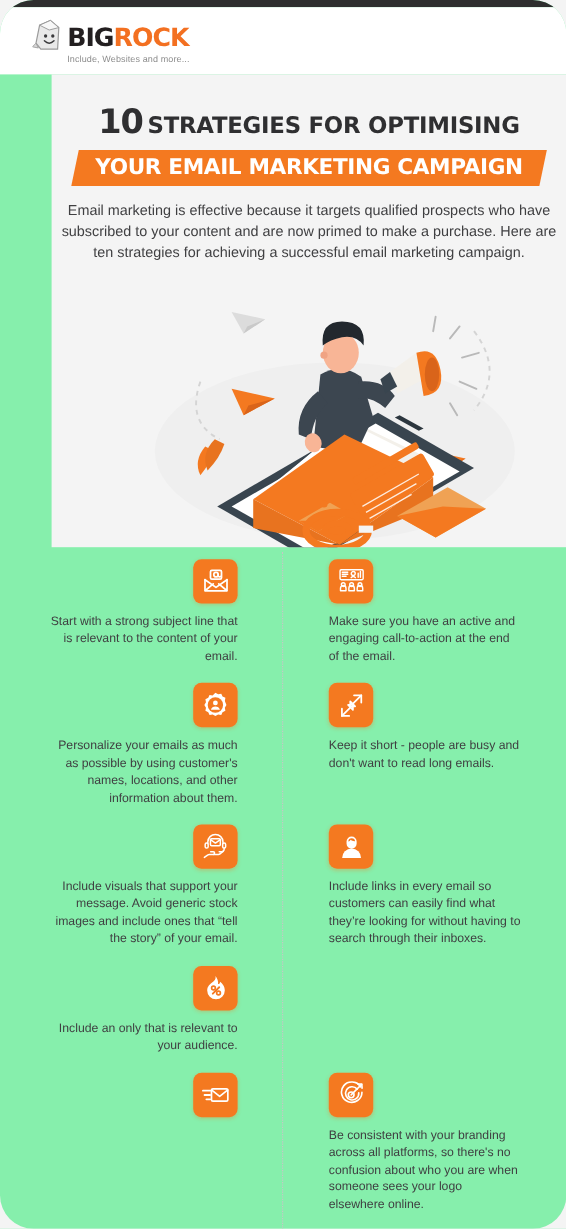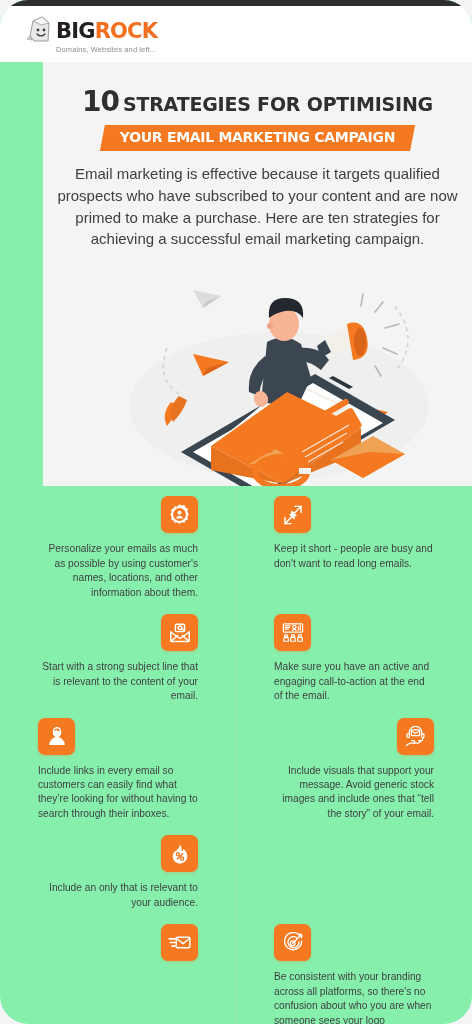--- a/index.html
+++ b/index.html
@@ -99,33 +99,33 @@
   .banner-wrap {
     display: flex;
     justify-content: center;
     margin-top: 9px;
   }
   .banner {
     background: #f47920;
     color: #ffffff;
     font-family: "DejaVu Sans", sans-serif;
     font-weight: bold;
-    font-size: 14px;
+    font-size: 18px;
     letter-spacing: -0.3px;
     padding: 5px 20px 6px 20px;
     white-space: nowrap;
     clip-path: polygon(1.6% 0, 100% 0, 98.4% 100%, 0 100%);
     line-height: 1.08;
   }
 
   .intro {
     margin: 12px auto 0 auto;
     width: 420px;
     text-align: center;
-    font-size: 15px;
+    font-size: 12px;
     line-height: 1.45;
     color: #3f3f41;
   }
 
   
   .illustration {
     position: relative;
     width: 472px;
     height: 230px;
     margin-top: 6px;
@@ -201,21 +201,21 @@
           <path d="M7 26 L3 21 L6 6 L15 2 L22 8 L21 26 Z" fill="#e9e9e9" stroke="#9a9a9a" stroke-width="1"></path>
           <path d="M6 6 L15 2 L22 8 L14 10 Z" fill="#f7f7f7" stroke="#9a9a9a" stroke-width="0.8"></path>
           <circle cx="11" cy="15" r="1.4" fill="#3a3a3c"></circle>
           <circle cx="17" cy="15" r="1.4" fill="#3a3a3c"></circle>
           <path d="M10 19 Q14 23 18 19" fill="none" stroke="#3a3a3c" stroke-width="1.2" stroke-linecap="round"></path>
           <path d="M3 21 L0 24 L5 25 Z" fill="#d8d8d8" stroke="#9a9a9a" stroke-width="0.7"></path>
         </svg>
       </span>
       <span class="logo-wordmark"><span class="logo-big">BIG</span><span class="logo-rock">ROCK</span></span>
     </div>
-    <div class="logo-tagline">Domains, Websites and left...</div>
+    <div class="logo-tagline">Include, Websites and more...</div>
   </header>
 
   <section class="hero">
 
     <h1 class="headline">
       <span class="num">10</span><span class="rest">STRATEGIES FOR OPTIMISING</span>
     </h1>
 
     <div class="banner-wrap">
       <div class="banner">YOUR EMAIL MARKETING CAMPAIGN</div>
@@ -301,47 +301,20 @@
           <ellipse cx="0" cy="0" rx="26" ry="15" fill="none" stroke="#f47920" stroke-width="6"></ellipse>
           <ellipse cx="0" cy="0" rx="10" ry="6" fill="none" stroke="#f47920" stroke-width="5"></ellipse>
           <rect x="18" y="-4" width="12" height="6" fill="#f4f4f4"></rect>
         </g>
       </svg>
     </div>
   </section>
 
   <section class="tips">
     <div class="divider"></div>
-
-    <div class="tip-row">
-      <div class="tip left">
-        <span class="icon-box">
-          <svg width="23" height="23" viewBox="0 0 24 24">
-            <path fill="#ffffff" d="M12 1.3l2.4 1.4 2.7-.5 1.1 2.5 2.5 1.1-.5 2.7L21.6 12l-1.4 2.4.5 2.7-2.5 1.1-1.1 2.5-2.7-.5L12 21.6l-2.4-1.4-2.7.5-1.1-2.5-2.5-1.1.5-2.7L2.4 12l1.4-2.4-.5-2.7 2.5-1.1 1.1-2.5 2.7.5z"></path>
-            <circle cx="12" cy="12" r="6.7" fill="#f47920"></circle>
-            <circle cx="12" cy="10.2" r="2.1" fill="#ffffff"></circle>
-            <path d="M8.1 16.1a4.1 4.1 0 0 1 7.8 0z" fill="#ffffff"></path>
-          </svg>
-        </span>
-        <p class="tip-text">Personalize your emails as much as possible by using customer's names, locations, and other information about them.</p>
-      </div>
-      <div class="tip right">
-        <span class="icon-box">
-          <svg width="22" height="22" viewBox="0 0 24 24" fill="none" stroke="#ffffff" stroke-width="1.6" stroke-linecap="round" stroke-linejoin="round">
-            <path d="M14.2 2.6h6.6v6.6"></path>
-            <path d="M20.8 2.6 L13 10.4"></path>
-            <path d="M13 10.4 L10.8 8.2 L10.8 12.6 L15.2 12.6 Z" fill="none"></path>
-            <path d="M9.8 21.4H3.2v-6.6"></path>
-            <path d="M3.2 21.4 L11 13.6"></path>
-            <path d="M11 13.6 L13.2 15.8 L13.2 11.4 L8.8 11.4 Z" fill="none"></path>
-          </svg>
-        </span>
-        <p class="tip-text">Keep it short - people are busy and don't want to read long emails.</p>
-      </div>
-    </div>
 
     <div class="tip-row">
       <div class="tip left">
         <span class="icon-box">
           <svg width="22" height="22" viewBox="0 0 24 24" fill="none" stroke="#ffffff" stroke-width="1.6" stroke-linecap="round" stroke-linejoin="round">
             <rect x="7" y="2.5" width="10" height="8" rx="1.2"></rect>
             <circle cx="12" cy="6.4" r="2"></circle>
             <path d="M14 6.4v1.1a1.3 1.3 0 0 0 2.2.6"></path>
             <path d="M2 11 L12 18 L22 11"></path>
             <path d="M2 11 v9 a1.2 1.2 0 0 0 1.2 1.2 h17.6 A1.2 1.2 0 0 0 22 20 v-9"></path>
@@ -367,45 +340,72 @@
               <circle cx="19.6" cy="15.4" r="1.7"></circle>
               <path d="M17.1 21v-2.2a2.5 2.5 0 0 1 5 0V21z"></path>
             </g>
           </svg>
         </span>
         <p class="tip-text">Make sure you have an active and engaging call-to-action at the end of the email.</p>
       </div>
     </div>
 
     <div class="tip-row">
+      <div class="tip left">
+        <span class="icon-box">
+          <svg width="23" height="23" viewBox="0 0 24 24">
+            <path fill="#ffffff" d="M12 1.3l2.4 1.4 2.7-.5 1.1 2.5 2.5 1.1-.5 2.7L21.6 12l-1.4 2.4.5 2.7-2.5 1.1-1.1 2.5-2.7-.5L12 21.6l-2.4-1.4-2.7.5-1.1-2.5-2.5-1.1.5-2.7L2.4 12l1.4-2.4-.5-2.7 2.5-1.1 1.1-2.5 2.7.5z"></path>
+            <circle cx="12" cy="12" r="6.7" fill="#f47920"></circle>
+            <circle cx="12" cy="10.2" r="2.1" fill="#ffffff"></circle>
+            <path d="M8.1 16.1a4.1 4.1 0 0 1 7.8 0z" fill="#ffffff"></path>
+          </svg>
+        </span>
+        <p class="tip-text">Personalize your emails as much as possible by using customer's names, locations, and other information about them.</p>
+      </div>
       <div class="tip right">
         <span class="icon-box">
-          <svg width="22" height="22" viewBox="0 0 24 24">
-            <path fill="#ffffff" d="M12 2.2a4.6 4.6 0 0 1 4.6 4.6v1.9a4.6 4.6 0 0 1-9.2 0V6.8A4.6 4.6 0 0 1 12 2.2z"></path>
-            <path fill="#f47920" d="M12 3.9c2 0 3 1 3.2 2.6-1.6.2-3.2-.4-4.2-1.3-.3.9-1 1.4-2 1.6.1-1.8 1.2-2.9 3-2.9z"></path>
-            <path fill="#ffffff" d="M3.4 21.8a8.6 8.6 0 0 1 17.2 0z"></path>
-          </svg>
-        </span>
-        <p class="tip-text">Include links in every email so customers can easily find what they’re looking for without having to search through their inboxes.</p>
-      </div>
+          <svg width="22" height="22" viewBox="0 0 24 24" fill="none" stroke="#ffffff" stroke-width="1.6" stroke-linecap="round" stroke-linejoin="round">
+            <path d="M14.2 2.6h6.6v6.6"></path>
+            <path d="M20.8 2.6 L13 10.4"></path>
+            <path d="M13 10.4 L10.8 8.2 L10.8 12.6 L15.2 12.6 Z" fill="none"></path>
+            <path d="M9.8 21.4H3.2v-6.6"></path>
+            <path d="M3.2 21.4 L11 13.6"></path>
+            <path d="M11 13.6 L13.2 15.8 L13.2 11.4 L8.8 11.4 Z" fill="none"></path>
+          </svg>
+        </span>
+        <p class="tip-text">Keep it short - people are busy and don't want to read long emails.</p>
+      </div>
+    </div>
+
+    <div class="tip-row">
       <div class="tip left">
         <span class="icon-box">
           <svg width="23" height="23" viewBox="0 0 24 24" fill="none" stroke="#ffffff" stroke-width="1.3" stroke-linecap="round" stroke-linejoin="round">
             <path d="M5.4 9.3V8a6.6 6.6 0 0 1 13.2 0v1.3"></path>
             <rect x="3.1" y="8.9" width="2.6" height="4.4" rx="1.2"></rect>
             <rect x="18.3" y="8.9" width="2.6" height="4.4" rx="1.2"></rect>
             <path d="M19.6 13.3v1.1a2 2 0 0 1-2 2h-2.3"></path>
             <rect x="7.7" y="5.1" width="8.6" height="6.1" rx="1"></rect>
             <path d="M7.7 6 L12 8.9 L16.3 6"></path>
             <path d="M2.4 21.4l3.1-2.2a2 2 0 0 1 1.2-.4h3.4a1.2 1.2 0 0 0 0-2.4H7.9"></path>
             <path d="M10.1 18.8h4.6a1.9 1.9 0 0 0 1.3-.5l2.6-2.2"></path>
           </svg>
         </span>
         <p class="tip-text">Include visuals that support your message. Avoid generic stock images and include ones that “tell the story” of your email.</p>
       </div>
+      <div class="tip right">
+        <span class="icon-box">
+          <svg width="22" height="22" viewBox="0 0 24 24">
+            <path fill="#ffffff" d="M12 2.2a4.6 4.6 0 0 1 4.6 4.6v1.9a4.6 4.6 0 0 1-9.2 0V6.8A4.6 4.6 0 0 1 12 2.2z"></path>
+            <path fill="#f47920" d="M12 3.9c2 0 3 1 3.2 2.6-1.6.2-3.2-.4-4.2-1.3-.3.9-1 1.4-2 1.6.1-1.8 1.2-2.9 3-2.9z"></path>
+            <path fill="#ffffff" d="M3.4 21.8a8.6 8.6 0 0 1 17.2 0z"></path>
+          </svg>
+        </span>
+        <p class="tip-text">Include links in every email so customers can easily find what they’re looking for without having to search through their inboxes.</p>
+      </div>
     </div>
 
     <div class="tip-row">
       <div class="tip left">
         <span class="icon-box">
           <svg width="22" height="22" viewBox="0 0 24 24">
             <path fill="#ffffff" d="M13.6 1.4c.4 3-1 4.3-2.6 5.6C8.8 8.8 6 10.8 6 14.6a8 8 0 0 0 16 0c0-4-2.3-6.4-4.2-8-.2 1.4-1 2.3-2 2.6.6-2.9-.6-5.6-2.2-7.8z" transform="translate(-2,0)"></path>
             <circle cx="12" cy="14.6" r="6.4" fill="#ffffff"></circle>
             <g stroke="#f47920" stroke-width="1.7" stroke-linecap="round">
               <path d="M14.9 11.7 L9.1 17.5"></path>

